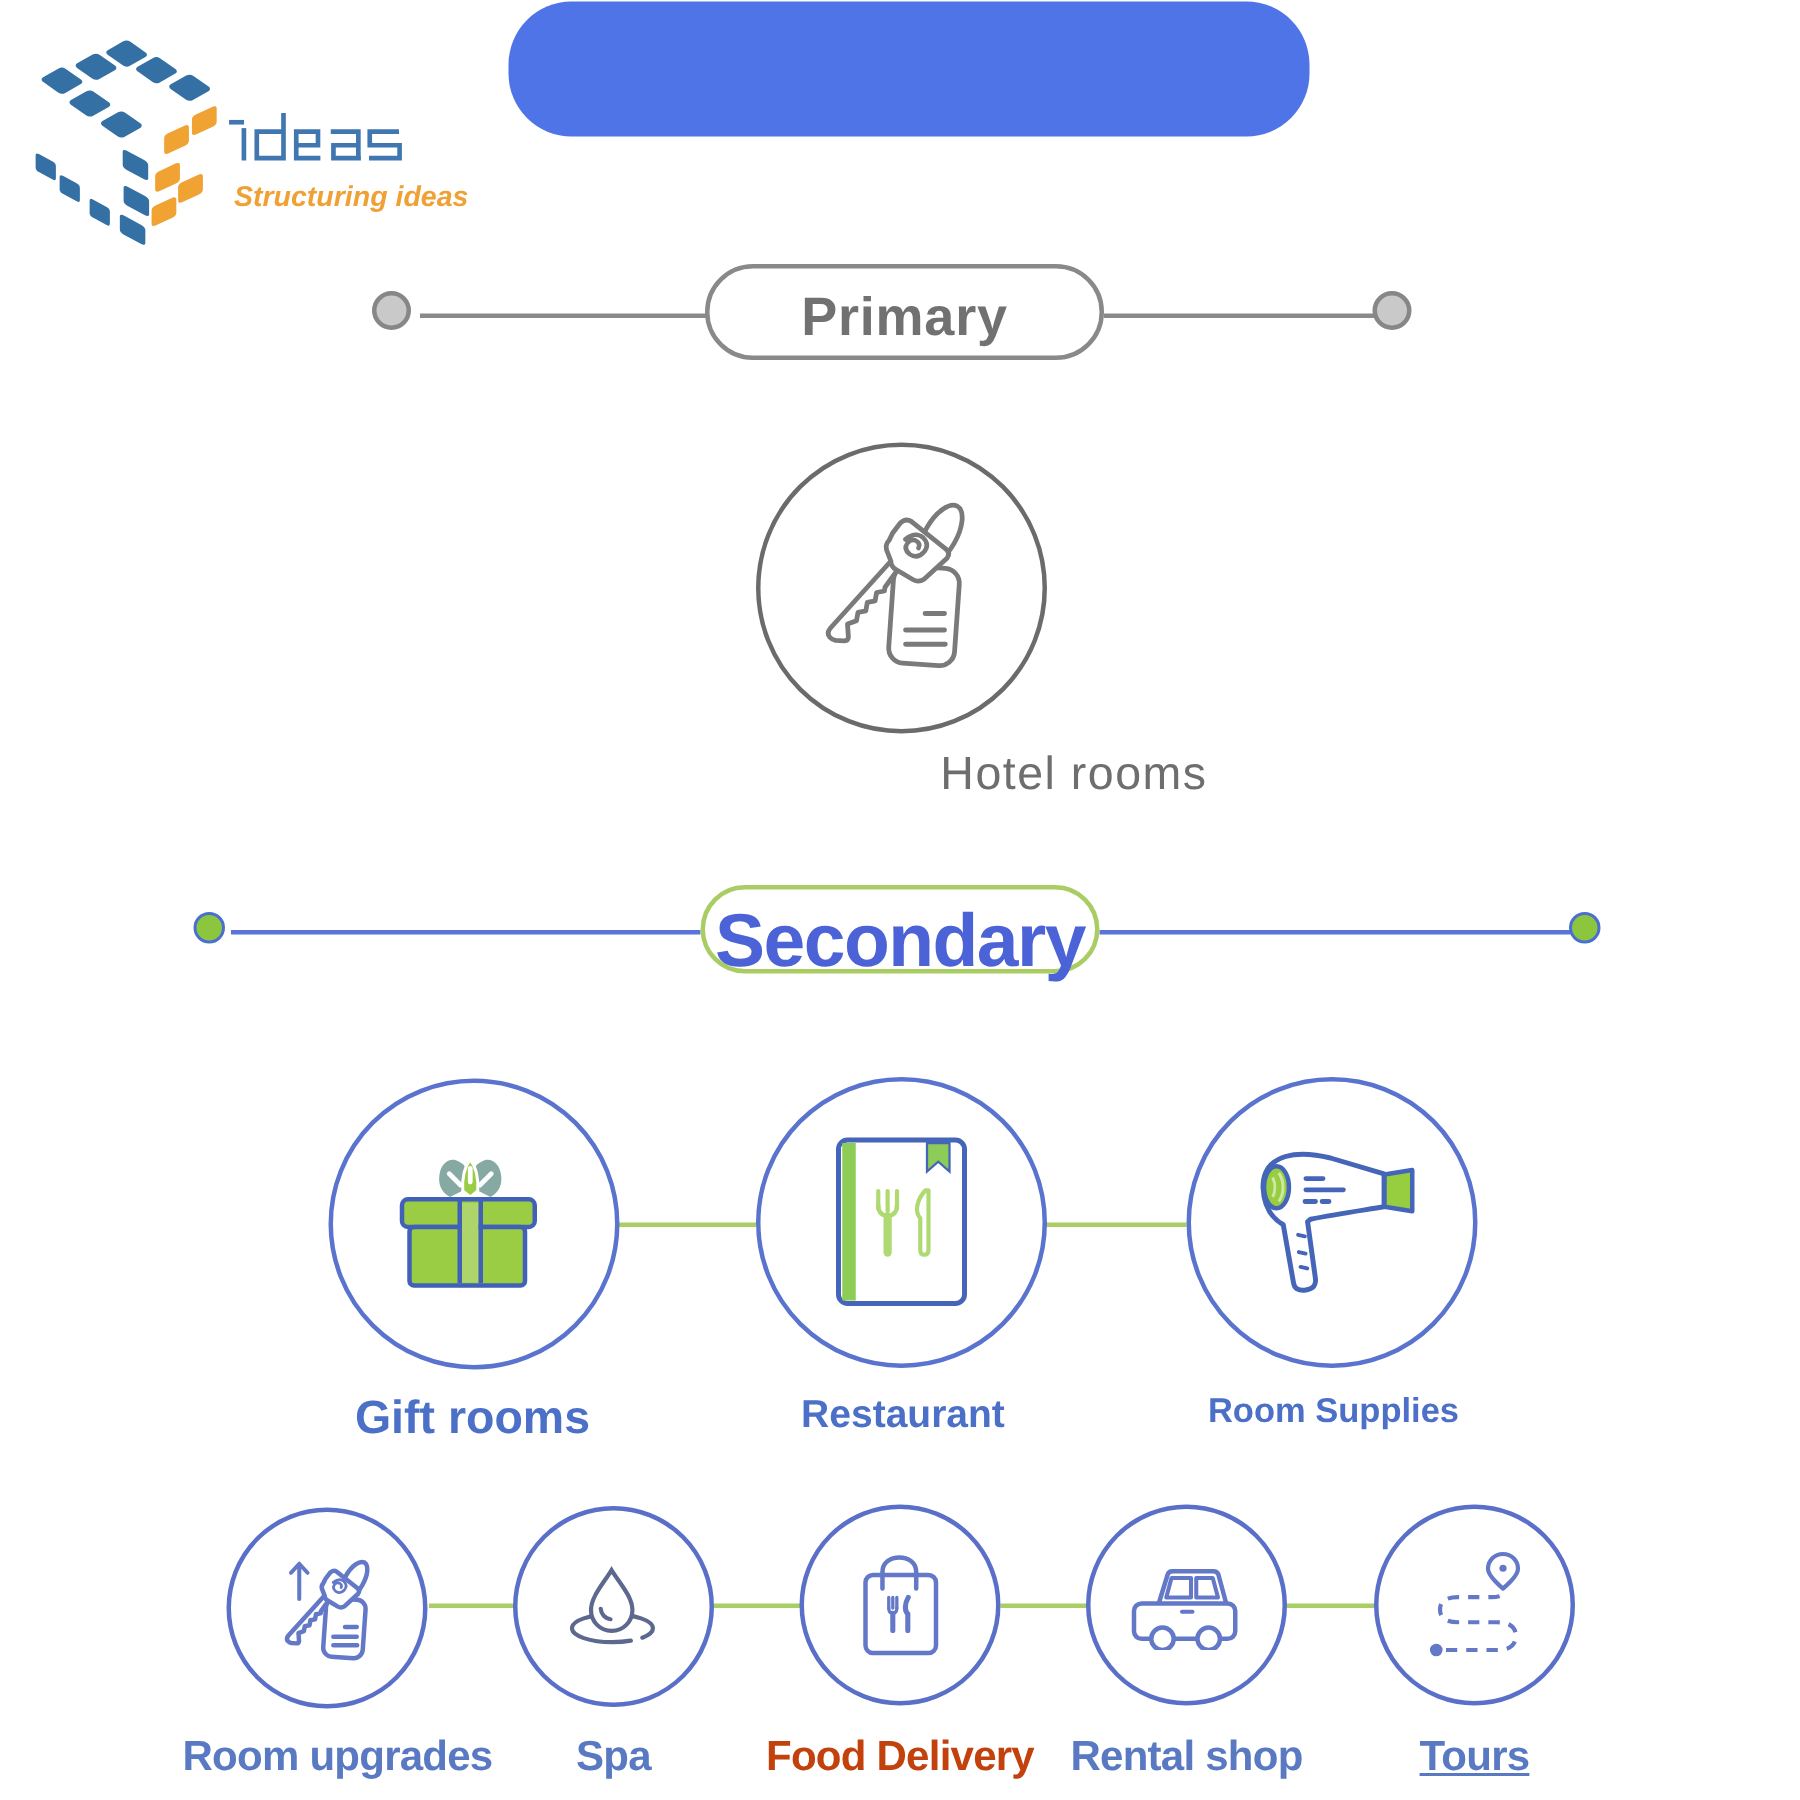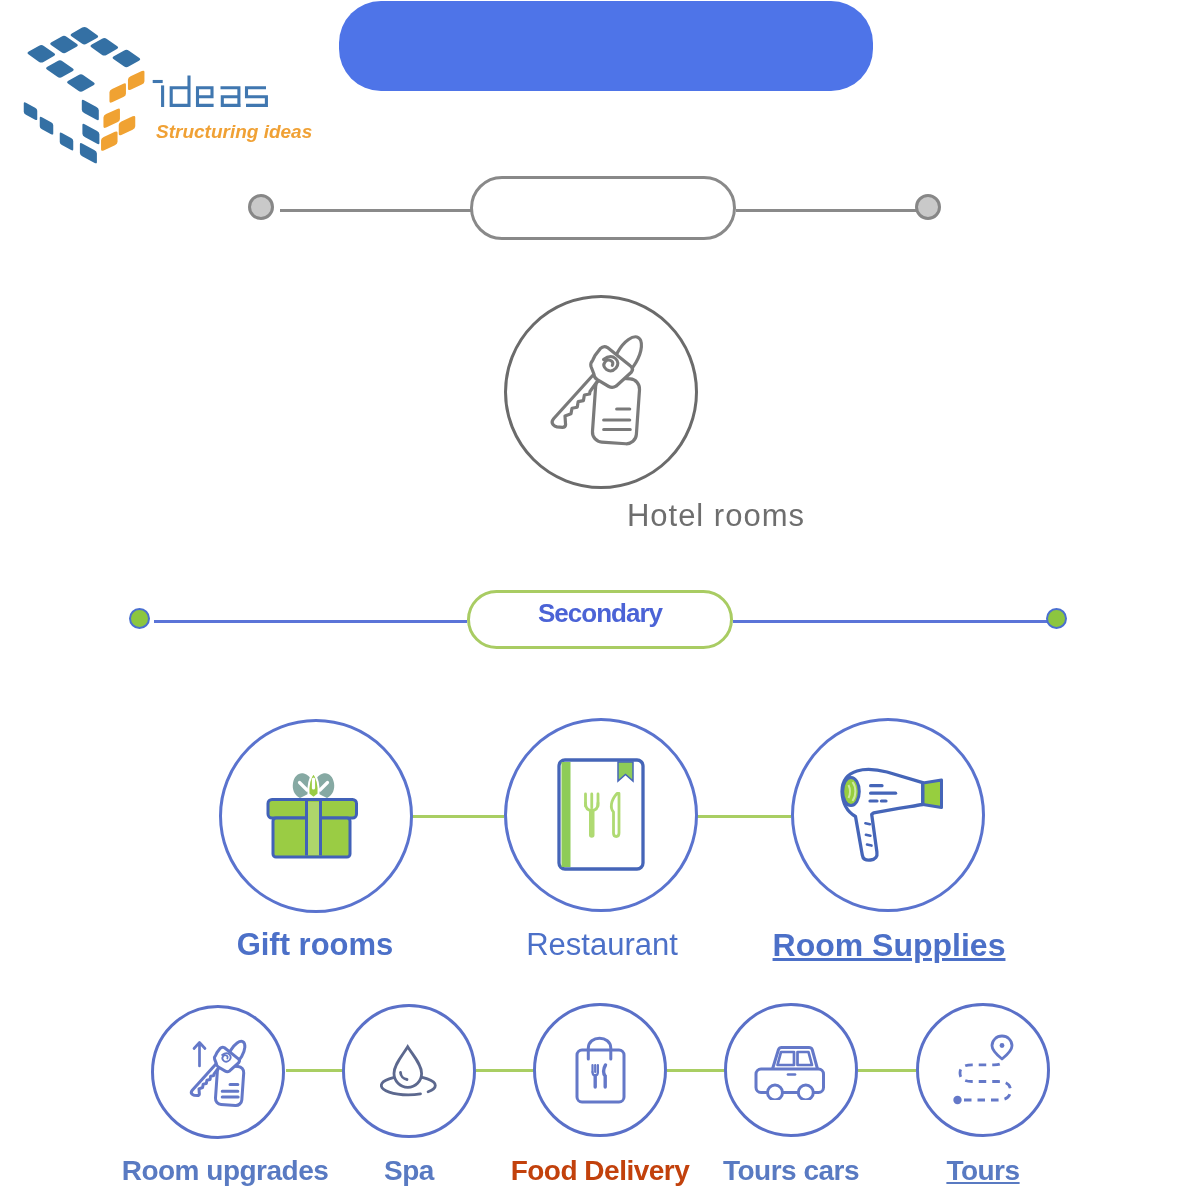--- a/index.html
+++ b/index.html
@@ -57,20 +57,21 @@
     <text x="146" y="119.5" font-size="19" font-weight="bold" font-style="italic" fill="#F0A135" font-family="Liberation Sans, sans-serif">Structuring ideas</text>
   </svg>
 
   <div class="abs" style="left:339px;top:1px;width:534px;height:90px;border-radius:42px;background:#4E74E8;"></div>
 
   <div class="hline" style="left:280px;top:208.5px;width:192px;height:3px;background:#8A8A8A;"></div>
   <div class="hline" style="left:736px;top:208.5px;width:181px;height:3px;background:#8A8A8A;"></div>
   <div class="circle" style="left:248px;top:194px;width:26px;height:26px;border:3px solid #878787;background:#C9C9C9;"></div>
   <div class="circle" style="left:915px;top:194px;width:26px;height:26px;border:3px solid #878787;background:#C9C9C9;"></div>
   <div class="abs" style="left:470px;top:176px;width:266px;height:64px;border-radius:32px;border:3px solid #898989;background:#fff;box-sizing:border-box;"></div>
+  <div class="lbl" style="left:470px;top:190px;width:266px;font-size:36px;font-weight:bold;letter-spacing:0.5px;color:#717171;">Primary</div>
 
   <div class="circle" style="left:504px;top:295px;width:194px;height:194px;border:3px solid #6B6B6B;"></div>
   <svg class="abs" style="left:545px;top:328px;" width="100" height="120" viewBox="0 0 100 120">
     <defs>
       <g id="keysym">
         <rect fill="#fff" x="49" y="50" width="44" height="65" rx="10" transform="rotate(4 71 82.5)"></rect>
         <ellipse fill="#fff" cx="82" cy="29" rx="22.5" ry="10.5" transform="rotate(-60 82 29)"></ellipse>
         <path fill="#fff" d="M49,46 L8.8,90.5 Q5.8,94 8.2,96.8 Q9.6,98.4 12,98.9 L17.5,99.3 Q20.3,99.3 20.6,96.8 L20,88 L26,85.8 l1,-5.6 l5.2,-1 l1,-5.6 l5.2,-1 l1,-5.6 l5.2,-1 L45,63.5 L54.2,50.7 Z"></path>
         <path fill="#fff" d="M50,27.5 L55.2,20.7 Q58.7,17.2 62.5,19.6 L85.2,37.7 Q89,40.5 86.3,44.2 L71,58.2 Q67.3,60.5 63.8,58.5 L52.3,51.7 Q48.9,49.7 48.9,46 L46,38.5 Q45.1,35 47.7,32.3 Z"></path>
         <path fill="none" stroke-width="3" d="M58.5,31.5 q7,-5.5 12,-1 q4.5,4.5 0.5,9.5 q-4.5,5 -9.5,1.5 q-4.5,-3.5 -1.5,-7.5 q2.8,-3.5 6.5,-1 q2.2,1.7 0.8,4.4"></path>
@@ -79,21 +80,21 @@
     </defs>
     <use href="#keysym" stroke="#7A7A7A" stroke-width="3.2" stroke-linejoin="round" stroke-linecap="round"></use>
   </svg>
   <div class="lbl" style="left:405px;top:498px;width:400px;font-size:31px;letter-spacing:1px;color:#6E6E6E;text-align:right;">Hotel rooms</div>
 
   <div class="hline" style="left:154px;top:619.5px;width:313px;height:3px;background:#5B74D8;"></div>
   <div class="hline" style="left:733px;top:619.5px;width:314px;height:3px;background:#5B74D8;"></div>
   <div class="circle" style="left:129px;top:608px;width:21px;height:21px;border:2.5px solid #4A6FD0;background:#8CC63F;"></div>
   <div class="circle" style="left:1046px;top:608px;width:21px;height:21px;border:2.5px solid #4A6FD0;background:#8CC63F;"></div>
   <div class="abs" style="left:467px;top:590px;width:266px;height:59px;border-radius:30px;border:3px solid #A9CC63;background:#fff;box-sizing:border-box;"></div>
-  <div class="lbl" style="left:467px;top:598px;width:266px;font-size:26px;font-weight:bold;letter-spacing:-1px;color:#4B63D6;">Secondary</div>
+  <div class="lbl" style="left:467px;top:598px;width:266px;font-size:50px;font-weight:bold;letter-spacing:-1px;color:#4B63D6;">Secondary</div>
 
   <div class="hline" style="left:412px;top:814.5px;width:92px;height:3px;background:#A9CE63;"></div>
   <div class="hline" style="left:697px;top:814.5px;width:94px;height:3px;background:#A9CE63;"></div>
   <div class="circle" style="left:219px;top:719px;width:194px;height:194px;border:3px solid #5A73CE;"></div>
   <div class="circle" style="left:504px;top:718px;width:194px;height:194px;border:3px solid #5A73CE;"></div>
   <div class="circle" style="left:791px;top:718px;width:194px;height:194px;border:3px solid #5A73CE;"></div>
 
   <svg class="abs" style="left:262px;top:760px;" width="106" height="106" viewBox="0 0 106 106">
     <g fill="#86A9A3">
       <path d="M42,13.5 C49,16 52,22 52,31 L38,38 C32,35 30,29 31,23 C32,16 37,12 42,13.5 Z"></path>
@@ -134,22 +135,22 @@
     <path d="M88,23 L106.5,20 L106.5,47.5 L88,44.5 Z" fill="#97CE3F" stroke="#4565B8" stroke-width="3" stroke-linejoin="round"></path>
     <g stroke="#4565B8" stroke-width="3.2" fill="none" stroke-linecap="round">
       <path d="M35.6,25.7 h11.4"></path>
       <path d="M35.6,33.2 h25"></path>
       <path d="M35,41 h7 m4.4,0 h4.6"></path>
       <path d="M30.4,63.2 l4.5,1 M30.9,74.7 l4.5,1 M32,84.6 l4.5,1" stroke-width="2.6"></path>
     </g>
   </svg>
 
   <div class="lbl" style="left:115px;top:927px;width:400px;font-size:31px;font-weight:bold;color:#4C70C8;">Gift rooms</div>
-  <div class="lbl" style="left:402px;top:927px;width:400px;font-size:31px;font-weight:normal;color:#4C70C8;">Restaurant</div>
-  <div class="lbl" style="left:689px;top:927px;width:400px;font-size:32px;font-weight:bold;color:#4C70C8;text-decoration:underline;">Room Supplies</div>
+  <div class="lbl" style="left:402px;top:927px;width:400px;font-size:26px;font-weight:bold;color:#4C70C8;">Restaurant</div>
+  <div class="lbl" style="left:689px;top:927px;width:400px;font-size:23px;font-weight:bold;color:#4C70C8;">Room Supplies</div>
 
   <div class="hline" style="left:286px;top:1069px;width:57px;height:3px;background:#A9CE63;"></div>
   <div class="hline" style="left:476px;top:1069px;width:58px;height:3px;background:#A9CE63;"></div>
   <div class="hline" style="left:667px;top:1069px;width:58px;height:3px;background:#A9CE63;"></div>
   <div class="hline" style="left:858px;top:1069px;width:58px;height:3px;background:#A9CE63;"></div>
 
   <div class="circle" style="left:151px;top:1005px;width:134px;height:134px;border:3px solid #5A70C8;"></div>
   <div class="circle" style="left:342px;top:1004px;width:134px;height:134px;border:3px solid #5A70C8;"></div>
   <div class="circle" style="left:533px;top:1003px;width:134px;height:134px;border:3px solid #5A70C8;"></div>
   <div class="circle" style="left:724px;top:1003px;width:134px;height:134px;border:3px solid #5A70C8;"></div>
@@ -198,16 +199,16 @@
   <svg class="abs" style="left:945px;top:1030px;" width="75" height="75" viewBox="0 0 75 75">
     <circle cx="12.5" cy="70" r="4.2" fill="#6478C8"></circle>
     <path d="M19,70 L53,70 Q65.5,70 65.5,60.5 Q65.5,51.5 53,51.5 L27,51.5 Q15,51.5 15,43 Q15,34.8 27,34.8 L49,34.8 Q57.5,34.8 57.5,31" fill="none" stroke="#6478C8" stroke-width="2.8" stroke-dasharray="7.5 6"></path>
     <path d="M57,6 C51.4,6 47,10.4 47,15.8 C47,21 57,29 57,29 C57,29 67,21 67,15.8 C67,10.4 62.6,6 57,6 Z" fill="#fff" stroke="#6478C8" stroke-width="2.8" stroke-linejoin="round"></path>
     <circle cx="57" cy="15.5" r="2.4" fill="#6478C8"></circle>
   </svg>
 
   <div class="lbl" style="left:25px;top:1155px;width:400px;font-size:28px;font-weight:bold;letter-spacing:-0.5px;color:#597AC2;text-align:center;">Room upgrades</div>
   <div class="lbl" style="left:209px;top:1155px;width:400px;font-size:28px;font-weight:bold;letter-spacing:-0.5px;color:#597AC2;">Spa</div>
   <div class="lbl" style="left:400px;top:1155px;width:400px;font-size:28px;font-weight:bold;letter-spacing:-0.5px;color:#c2410c;">Food Delivery</div>
-  <div class="lbl" style="left:591px;top:1155px;width:400px;font-size:28px;font-weight:bold;letter-spacing:-0.5px;color:#597AC2;">Tours cars</div>
+  <div class="lbl" style="left:591px;top:1155px;width:400px;font-size:28px;font-weight:bold;letter-spacing:-0.5px;color:#597AC2;">Rental shop</div>
   <div class="lbl" style="left:783px;top:1155px;width:400px;font-size:28px;font-weight:bold;letter-spacing:-0.5px;color:#597AC2;text-decoration:underline;">Tours</div>
 
 </div>
 
 </body></html>

